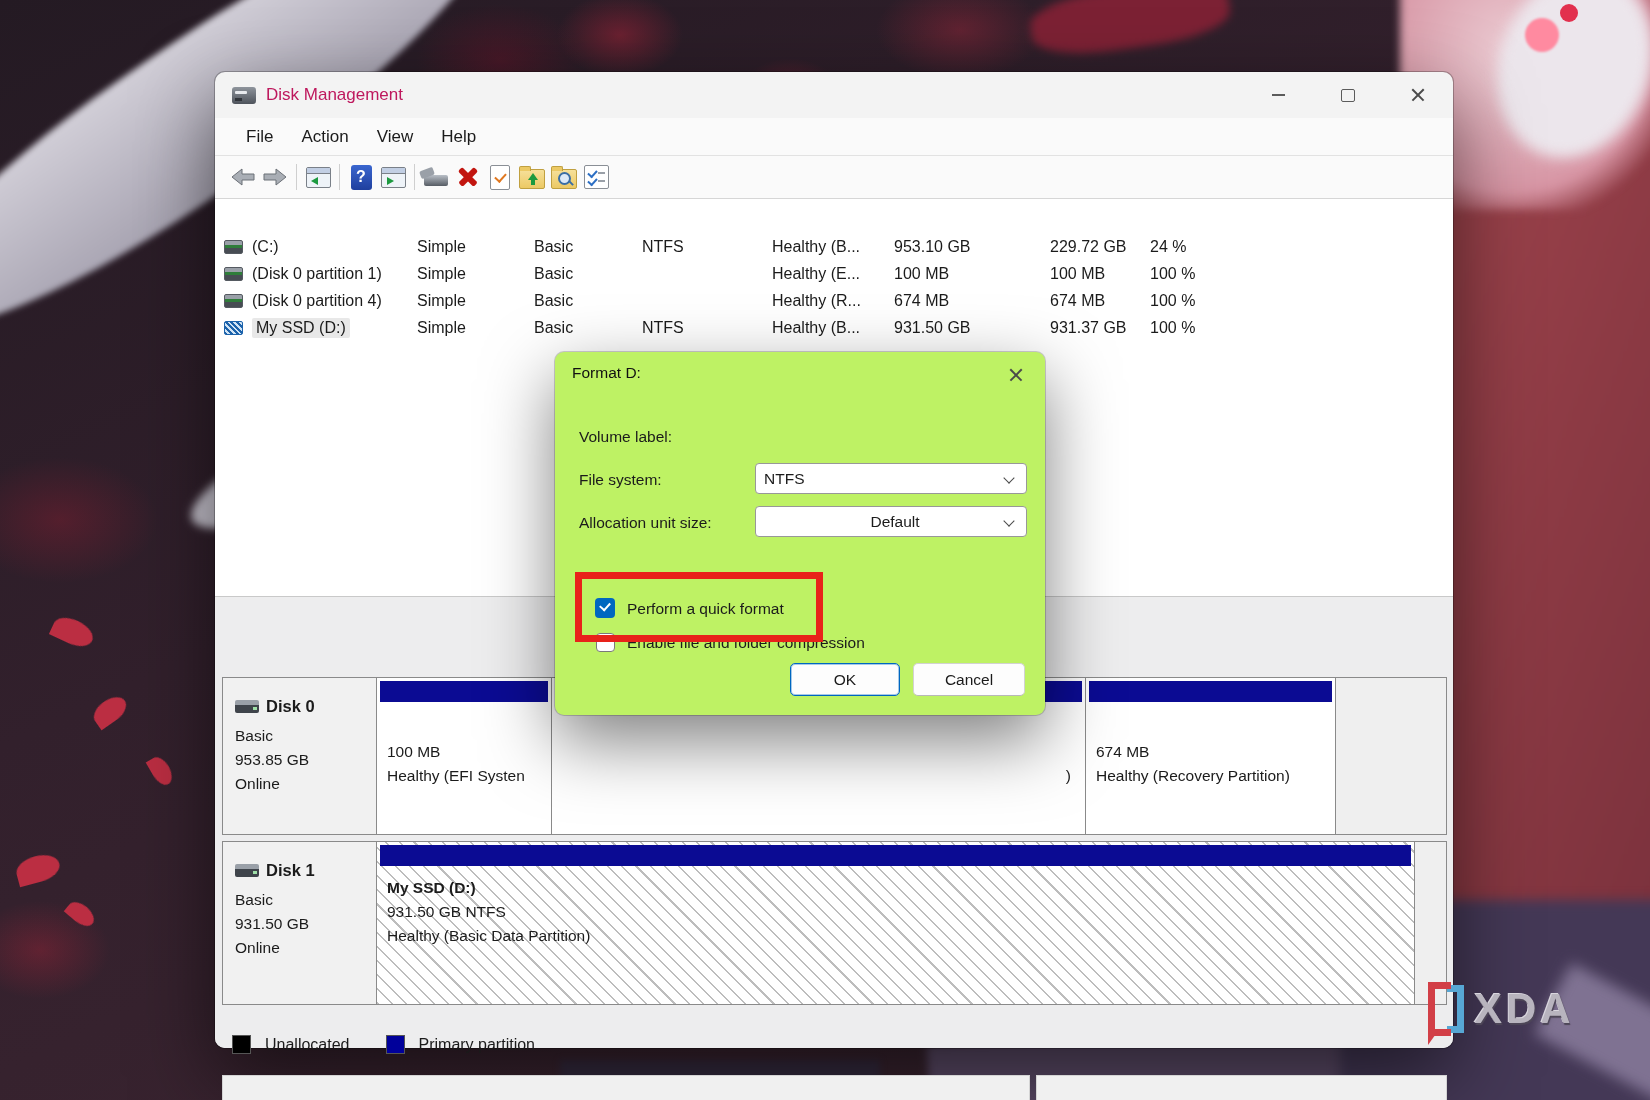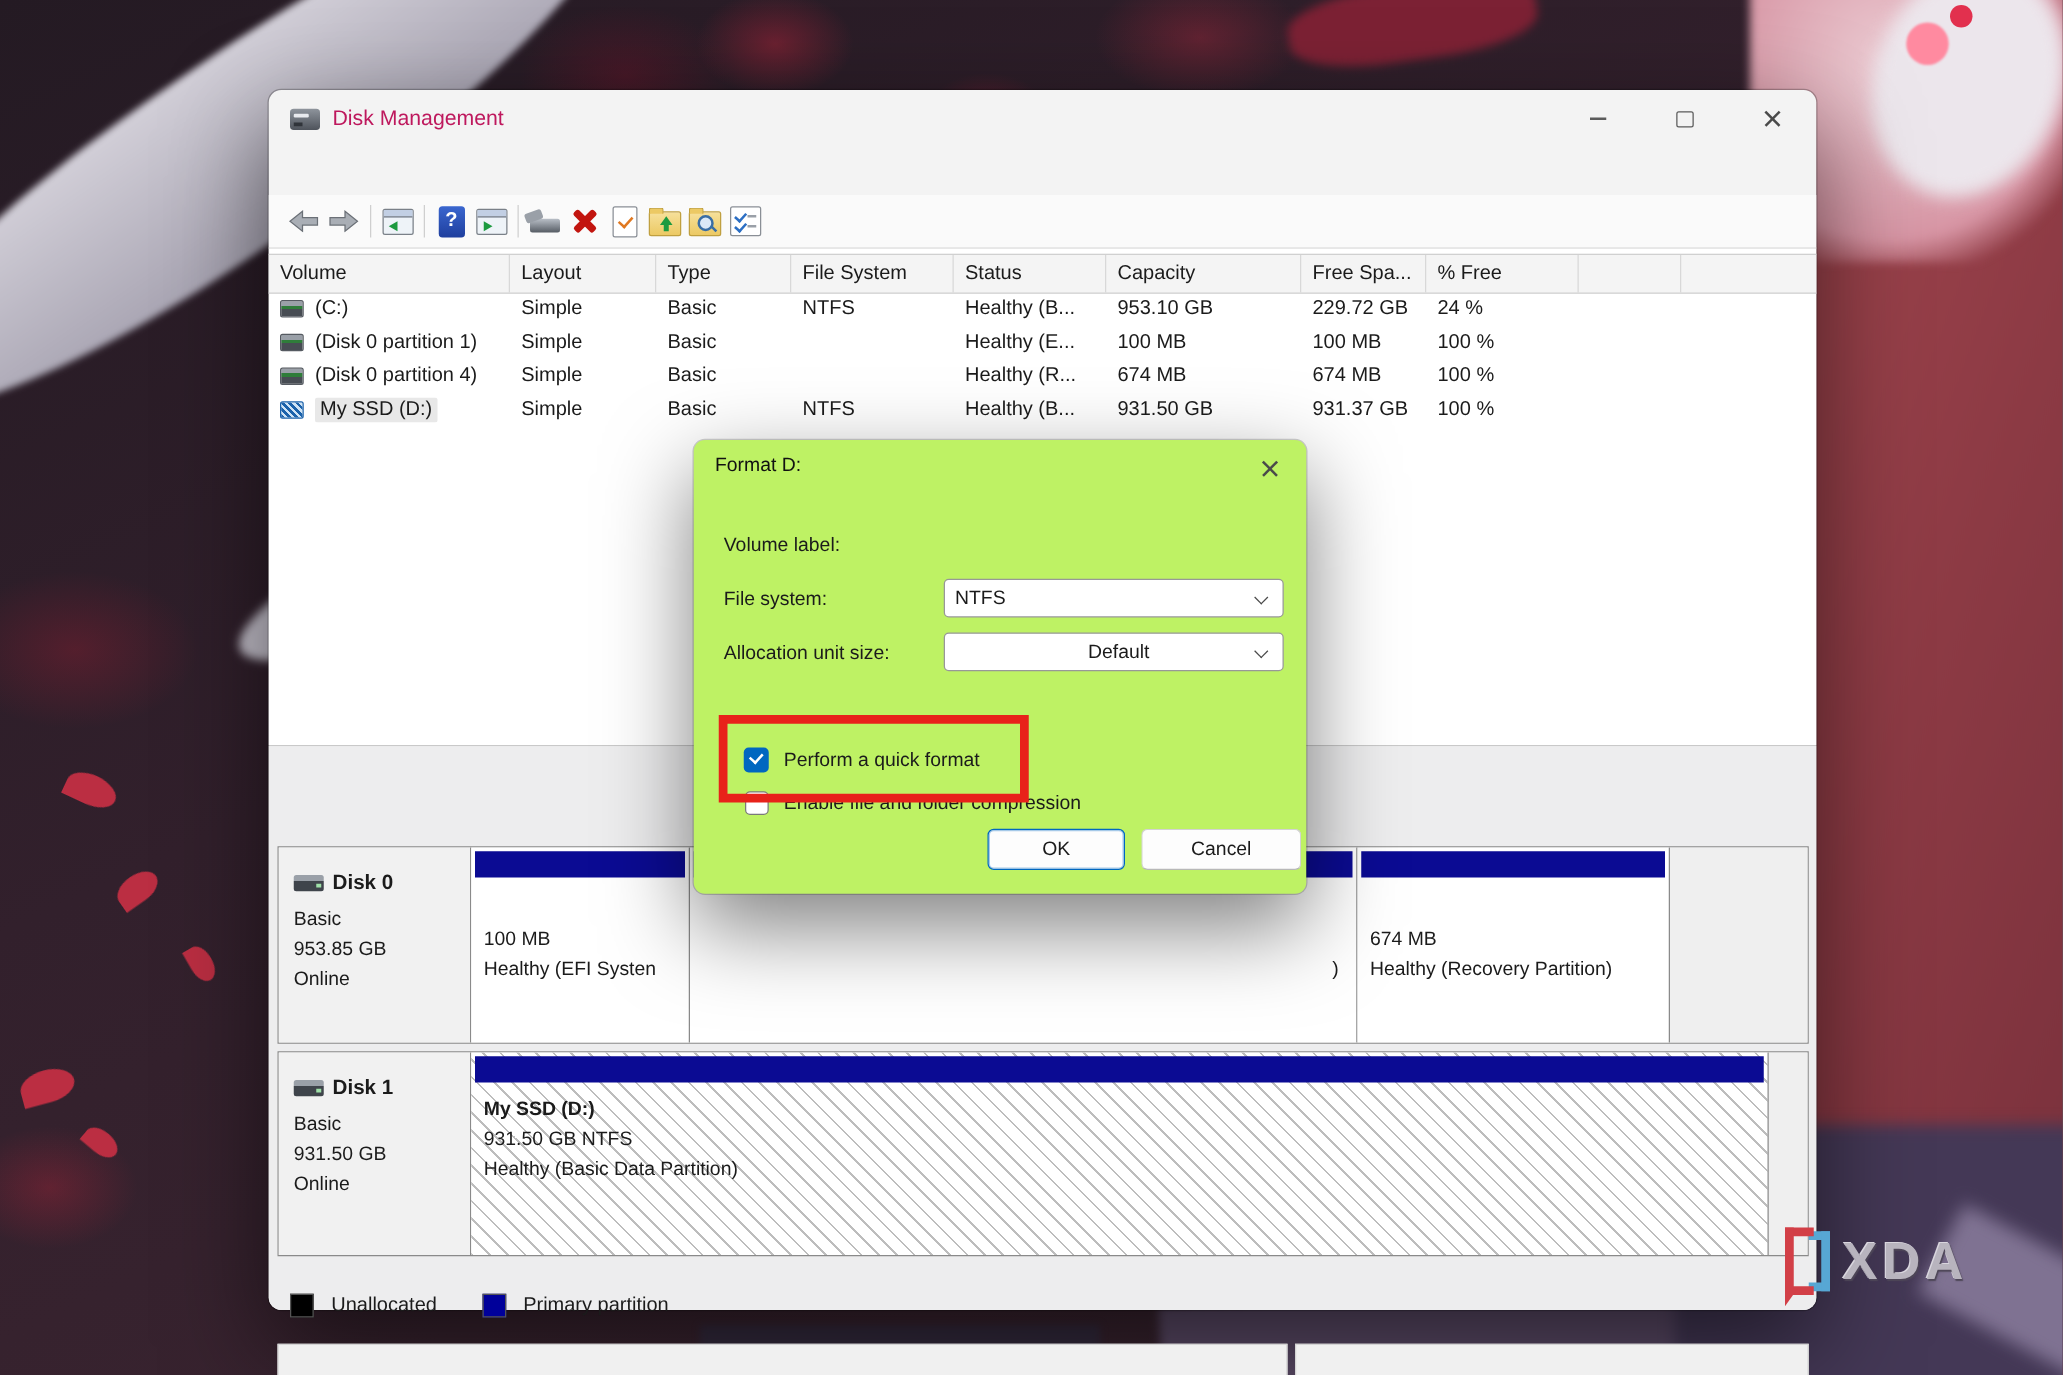--- a/index.html
+++ b/index.html
@@ -174,20 +174,26 @@
         </span>
       <span class="capbtn">
           <span class="ico-max"></span>
         </span>
       <span class="capbtn">
           <span class="ico-close"></span>
         </span>
     </span>
   </div>
 
+  <div class="abs menubar">
+    <span class="menuitem">File</span>
+    <span class="menuitem">Action</span>
+    <span class="menuitem">View</span>
+    <span class="menuitem">Help</span>
+  </div>
 
   <div class="abs toolbar">
     <span class="tbtn">
       <svg class="arrow-ico" viewBox="0 0 24 18">
           <path d="M11 1 L1 9 L11 17 L11 12 H23 V6 H11 Z" fill="#a9aeb5" stroke="#6b7077"></path>
         </svg>
     </span>
     <span class="tbtn">
       <svg class="arrow-ico" viewBox="0 0 24 18">
           <path d="M13 1 L23 9 L13 17 L13 12 H1 V6 H13 Z" fill="#a9aeb5" stroke="#6b7077"></path>
@@ -229,32 +235,20 @@
         </span>
       </span>
     <span class="tbtn">
         <span class="list-ico">
           <span class="list-line"></span>
         </span>
       </span>
   </div>
 
   <div class="abs listview">
-    <div class="lv-head lv-grid">
-      <span class="hcell">Volume</span>
-      <span class="hcell">Layout</span>
-      <span class="hcell">Type</span>
-      <span class="hcell">File System</span>
-      <span class="hcell">Status</span>
-      <span class="hcell">Capacity</span>
-      <span class="hcell">Free Spa...</span>
-      <span class="hcell">% Free</span>
-      <span class="hcell"></span>
-      <span class="hcell" style="border-right:none;"></span>
-    </div>
     <div class="lv-rows">
       <div class="lv-row lv-grid">
         <span class="cell">
             <span class="vol-ico"></span>
             <span>(C:)</span>
           </span>
         <span class="cell">Simple</span>
         <span class="cell">Basic</span>
         <span class="cell">NTFS</span>
         <span class="cell">Healthy (B...</span>
@@ -401,21 +395,21 @@
     <span></span>
   </div>
 
   <div class="cb checked" style="left:40px;top:246px;"></div>
   <div class="cb-label" style="left:72px;top:248px;">Perform a quick format</div>
 
   <div class="cb empty" style="left:41px;top:281px;width:19px;height:19px;"></div>
   <div class="cb-label" style="left:72px;top:282px;">Enable file and folder compression</div>
 
   <div class="btn default" style="left:235px;top:311px;width:110px;">OK</div>
-  <div class="btn plain" style="left:358px;top:311px;width:128px;">Cancel</div>
+  <div class="btn plain" style="left:358px;top:311px;width:112px;">Cancel</div>
 </div>
 
 <div class="abs redbox"></div>
 
 <div class="abs xda">
   <span class="xbr-red"></span>
   <span class="xbr-blue"></span>
   <span class="xda-text">XDA</span>
 </div>
 

